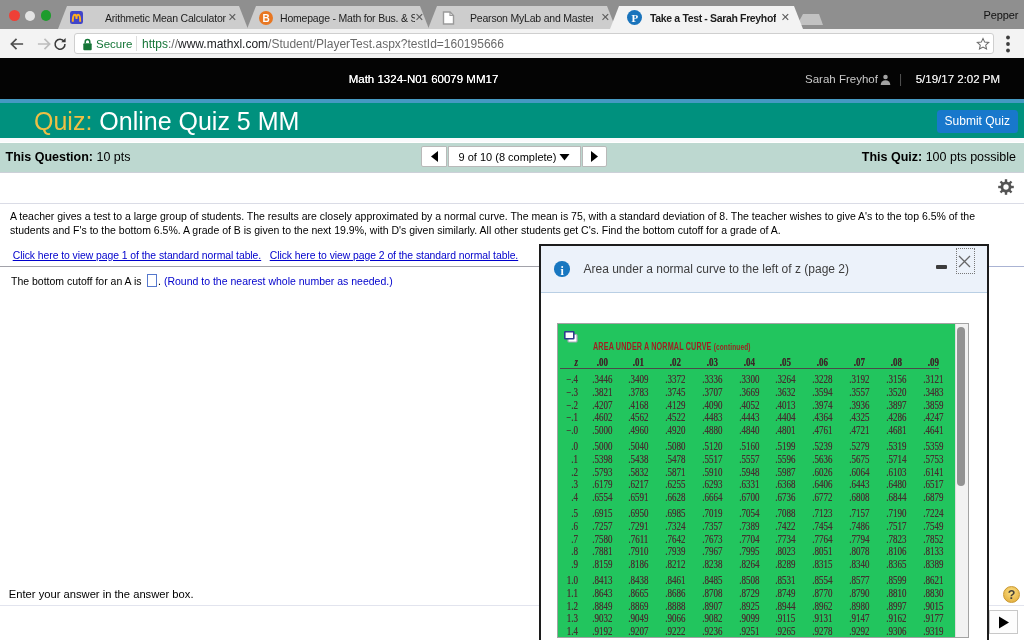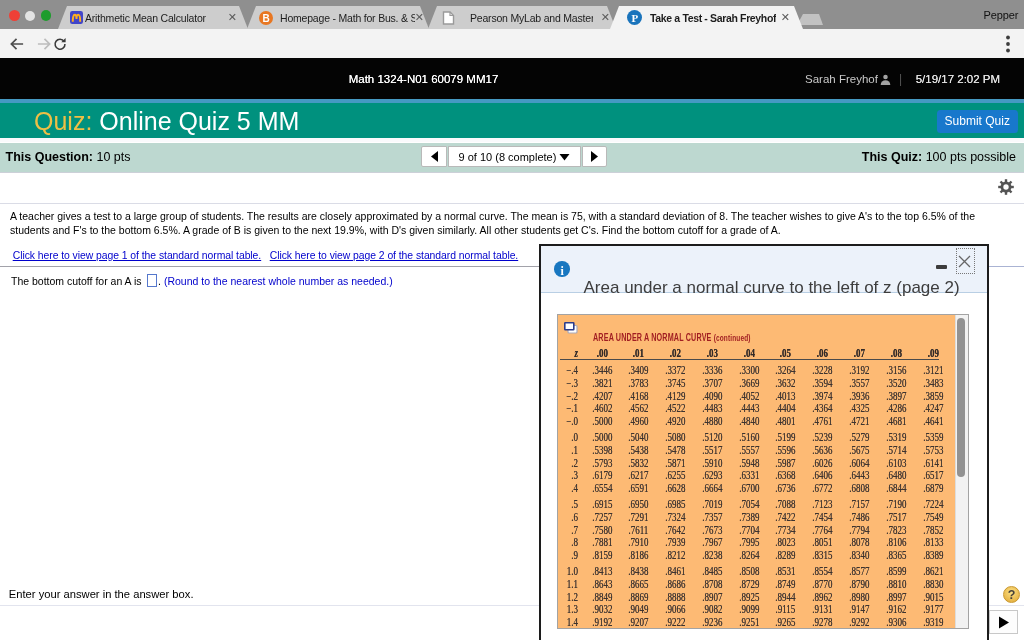--- a/index.html
+++ b/index.html
@@ -36,28 +36,28 @@
   #ansbox{display:inline-block;width:8.5px;height:11.5px;border:1.5px solid #5577cc;margin:0 1px 0 5px;}
   #hline1{left:0;top:265.5px;width:541px;height:1px;background:#a2a2aa;}
   #hline1r{left:988px;top:265.5px;width:36px;height:1px;background:#aab3d3;}
   #enter{left:8.8px;top:587.5px;font-size:11.2px;color:#000;}
   #hline2{left:0;top:604.5px;width:1024px;height:1.5px;background:#e2e4ee;}
   
   #popup{left:539px;top:244px;width:450px;height:401px;background:#fff;
          border:2.5px solid #1c1c1c;box-sizing:border-box;}
   #pophead{position:absolute;left:0;top:0;width:100%;height:46.5px;background:#ecf2fa;
            border-bottom:1.5px solid #b9cfe4;box-sizing:border-box;}
-  #ptitle{position:absolute;left:42.5px;top:16px;font-size:17px;color:#3d3d3d;margin-top:16px;}
+  #ptitle{position:absolute;left:42.5px;top:16px;font-size:12px;color:#3d3d3d;}
   #infoic{position:absolute;left:13.3px;top:15.4px;width:15.6px;height:15.6px;border-radius:50%;
           background:#1877c0;color:#fff;text-align:center;}
   #minic{position:absolute;left:395px;top:19.3px;width:10.7px;height:3.7px;background:#3c3c3c;border-radius:1px;}
   #closeic{position:absolute;left:415.2px;top:2.4px;width:19.2px;height:25.3px;border:1.5px dotted #777;box-sizing:border-box;}
   
-  #tblbox{position:absolute;left:16px;top:68px;width:411.5px;height:315px;
-          border:1px solid #a3a3a3;box-sizing:border-box;background:#fdba74;overflow:hidden;}
+  #tblbox{position:absolute;left:16px;top:77px;width:411.5px;height:315px;
+          border:1px solid #a3a3a3;box-sizing:border-box;background:#22c55e;overflow:hidden;}
   #scrolltrack{position:absolute;right:0;top:0;width:12px;height:100%;background:#f2f2f2;border-left:1px solid #ddd;}
   #scrollthumb{position:absolute;left:1.5px;top:2.5px;width:8px;height:159px;background:#929292;border-radius:4px;}
   #redttl{position:absolute;left:35px;top:17px;font-size:10px;font-weight:bold;color:#a11e22;letter-spacing:0.2px;transform:scaleX(0.72);transform-origin:left center;white-space:nowrap;}
   .trow{position:absolute;left:1px;width:398px;display:flex;font-family:"Liberation Serif",serif;
         font-size:11.5px;line-height:12.65px;color:#3d332e;text-shadow:0 0 0.3px #5a4a42;}
   .trow span{width:36.8px;text-align:center;transform:scaleX(0.78);}
   .trow .z{width:24.5px;text-align:right;padding-right:7px;transform-origin:right center;box-sizing:border-box;}
   .thead{font-weight:bold;color:#332a26;}
   #rule{position:absolute;left:2px;top:43.7px;width:379px;height:1.8px;background:#4a4a4a;}
 </style>
@@ -67,21 +67,21 @@
 
   <div class="abs" id="tabstrip">
     <div class="light" style="left:8.5px;top:9.8px;width:11.4px;height:11.4px;background:#ef4036;"></div>
     <div class="light" style="left:25px;top:10.5px;width:10px;height:10px;background:#e3e3e3;"></div>
     <div class="light" style="left:40.8px;top:10.3px;width:10.4px;height:10.4px;background:#1e9c2d;"></div>
     <div class="tab" style="left:58px;width:190px;background:#cdcdcd;padding:0 11px 0 12px;">
       <svg width="13" height="13" style="flex:none" viewBox="0 0 14 14">
           <rect x="0" y="0" width="14" height="14" rx="2.5" fill="#4145c9"></rect>
           <path d="M3 11.5 Q3 4 5.2 4 Q7 4 7 8.5 Q7 4 8.8 4 Q11 4 11 11.5" fill="none" stroke="#ffaf1e" stroke-width="2.1"></path>
         </svg>
-      <div class="ttl" style="margin-left:2px;">Arithmetic Mean Calculator</div>
+      <div class="ttl" style="margin-left:22px;">Arithmetic Mean Calculator</div>
       <div class="cl">✕</div>
     </div>
     <div class="tab" style="left:247px;width:182px;background:#cdcdcd;padding:0 5px 0 12px;">
       <svg width="14" height="14" style="flex:none">
           <circle cx="7" cy="7" r="7" fill="#e87722"></circle>
           <text x="7" y="10.5" font-size="10" font-weight="bold" fill="#fff" text-anchor="middle" font-family="Liberation Sans">B</text>
         </svg>
       <div class="ttl" style="margin-left:7px;">Homepage - Math for Bus. &amp; S</div>
       <div class="cl">✕</div>
     </div>
@@ -110,20 +110,32 @@
     <svg class="abs" style="left:9px;top:7px;" width="16" height="16" viewBox="0 0 17 17">
         <path d="M15 8.5 H3 M8 3 L2.5 8.5 L8 14" fill="none" stroke="#4d4d4d" stroke-width="1.8"></path>
       </svg>
     <svg class="abs" style="left:35.5px;top:7px;" width="16" height="16" viewBox="0 0 17 17">
         <path d="M2 8.5 H14 M9 3 L14.5 8.5 L9 14" fill="none" stroke="#bdbdbd" stroke-width="1.8"></path>
       </svg>
     <svg class="abs" style="left:53px;top:8px;" width="14" height="14" viewBox="0 0 17 17">
         <path d="M13.5 5.5 A6 6 0 1 0 14.5 8.5" fill="none" stroke="#3a3a3a" stroke-width="1.9"></path>
         <path d="M15.3 1.2 v5.3 h-5.3 z" fill="#3a3a3a"></path>
       </svg>
+    <div id="urlbox">
+      <svg class="abs" style="left:7px;top:4px;" width="11" height="13" viewBox="0 0 11 13">
+          <rect x="1.3" y="5.3" width="8.4" height="7" rx="1" fill="#157537"></rect>
+          <path d="M3.2 5.3 V3.9 a2.3 2.3 0 0 1 4.6 0 V5.3" fill="none" stroke="#157537" stroke-width="1.5"></path>
+        </svg>
+      <div class="abs" style="left:21px;top:3.5px;font-size:11.5px;color:#157537;">Secure</div>
+      <div class="abs" style="left:61px;top:2px;width:1px;height:15px;background:#ddd;"></div>
+      <div class="abs" style="left:67px;top:3px;font-size:12px;"><span style="color:#157537;">https</span><span style="color:#6a6a6a;">://</span><span style="color:#202124;">www.mathxl.com</span><span style="color:#6a6a6a;">/Student/PlayerTest.aspx?testId=160195666</span></div>
+      <svg class="abs" style="left:901px;top:3px;" width="14" height="14" viewBox="0 0 15 15">
+          <path d="M7.5 1.6 L9.3 5.5 L13.6 5.9 L10.4 8.7 L11.3 12.9 L7.5 10.7 L3.7 12.9 L4.6 8.7 L1.4 5.9 L5.7 5.5 Z" fill="none" stroke="#6b6b6b" stroke-width="1.1"></path>
+        </svg>
+    </div>
     <svg class="abs" style="left:1004px;top:6px;" width="8" height="18">
         <circle cx="4" cy="2.5" r="1.9" fill="#3c3c3c"></circle>
         <circle cx="4" cy="9" r="1.9" fill="#3c3c3c"></circle>
         <circle cx="4" cy="15.5" r="1.9" fill="#3c3c3c"></circle>
       </svg>
   </div>
 
   <div class="abs" id="blackbar">
     <div class="abs" style="left:0;width:847px;text-align:center;top:15px;font-size:11.5px;text-shadow:0 0 0.5px #fff;">Math 1324-N01 60079 MM17</div>
     <div class="abs" style="left:805px;top:15px;font-size:11.5px;color:#c9c9c9;">Sarah Freyhof</div>

